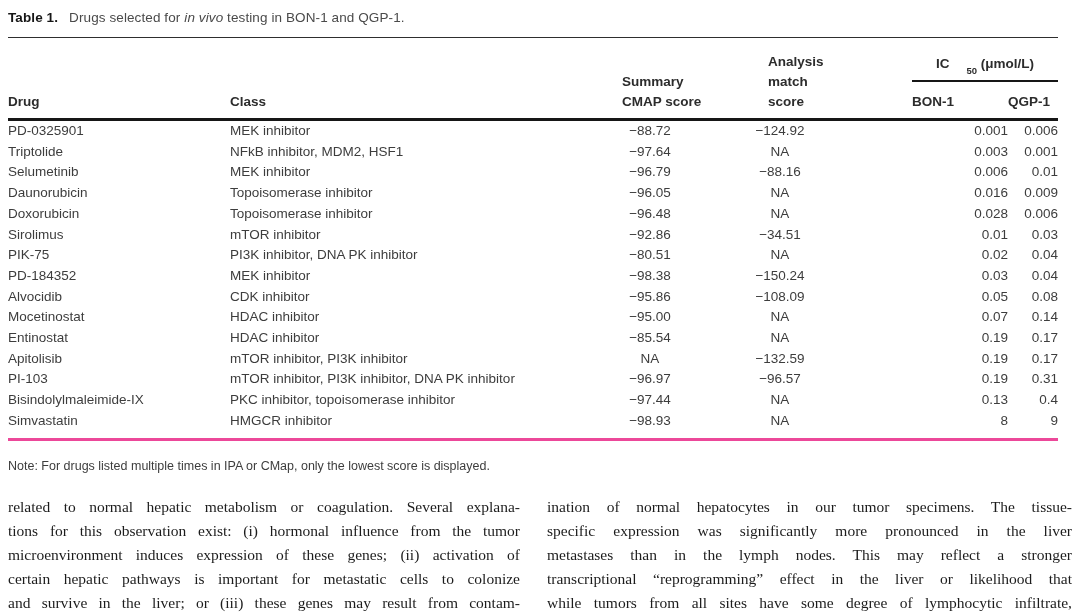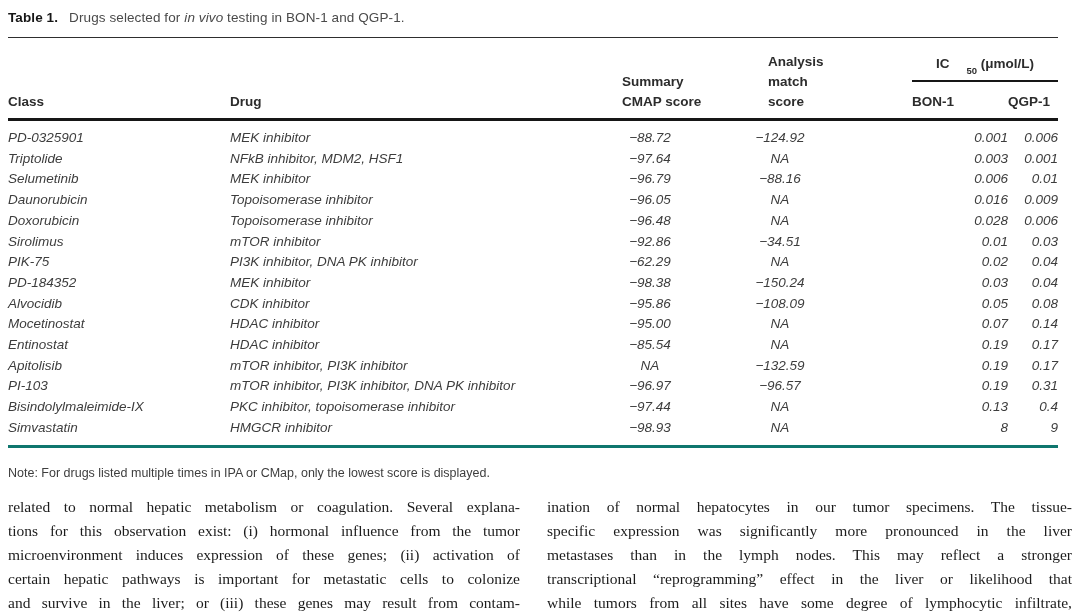--- a/index.html
+++ b/index.html
@@ -21,21 +21,21 @@
   .thead .hcell { font-weight: bold; font-size: 13.5px; line-height: 20px; color: #2c2c2c; }
   .hc3 { padding-left: 37px; }
   .hc4 { padding-left: 53px; }
   .ic50group { grid-column: 6 / 8; }
   .ic50title { text-align: center; border-bottom: 2px solid #161616; padding-bottom: 1px; }
   .ic50title sub { font-size: 9.5px; position: relative; top: 2px; padding-left: 17px; }
   .ic50cols { display: flex; padding-top: 10px; }
   .ic50cols .bon { width: 96px; text-align: left; }
   .ic50cols .qgp { width: 50px; text-align: left; }
 
-  .tbody { padding-top: 7px; padding-bottom: 6px; border-bottom: 3px solid #0f766e; font-style: italic; }
+  .tbody { padding-bottom: 6px; border-bottom: 3px solid #ec4899; }
   .trow { display: grid; grid-template-columns: 222px 355px 130px 130px 67px 96px 50px; }
   .trow .c { font-size: 13.5px; line-height: 20.7px; color: #3d3d3d; white-space: nowrap; }
   .c-cmap, .c-analysis { text-align: center; }
   .c-bon1, .c-qgp1 { text-align: right; }
 
   .note { margin-top: 17px; font-size: 12.5px; line-height: 16px; color: #3d3d3d; }
 
   
   .bodytext { position: absolute; top: 495px; left: 8px; display: flex; }
   .btcol { font-family: "Liberation Serif", serif; font-size: 15.5px; color: #1c1c1c; }
@@ -49,22 +49,22 @@
 <div class="page">
   <div class="content">
 
     <div class="caption">
       <span class="cap-label">Table 1.</span><span>Drugs selected for </span><span class="cap-italic">in vivo</span><span> testing in BON-1 and QGP-1.</span>
     </div>
 
     <div class="rule-thin"></div>
 
     <div class="tgrid thead">
+      <div class="hcell">Drug</div>
       <div class="hcell">Class</div>
-      <div class="hcell">Drug</div>
       <div class="hcell hc3">
         <div>Summary</div>
         <div>CMAP score</div>
       </div>
       <div class="hcell hc4">
         <div>Analysis</div>
         <div>match score</div>
       </div>
       <div></div>
       <div class="ic50group hcell">
@@ -133,21 +133,21 @@
     <div class="c c-cmap">−92.86</div>
     <div class="c c-analysis">−34.51</div>
     <div class="c"></div>
     <div class="c c-bon1">0.01</div>
     <div class="c c-qgp1">0.03</div>
   </div>
 
   <div class="trow">
     <div class="c c-drug">PIK-75</div>
     <div class="c c-class">PI3K inhibitor, DNA PK inhibitor</div>
-    <div class="c c-cmap">−62.29</div>
+    <div class="c c-cmap">−80.51</div>
     <div class="c c-analysis">NA</div>
     <div class="c"></div>
     <div class="c c-bon1">0.02</div>
     <div class="c c-qgp1">0.04</div>
   </div>
 
   <div class="trow">
     <div class="c c-drug">PD-184352</div>
     <div class="c c-class">MEK inhibitor</div>
     <div class="c c-cmap">−98.38</div>

